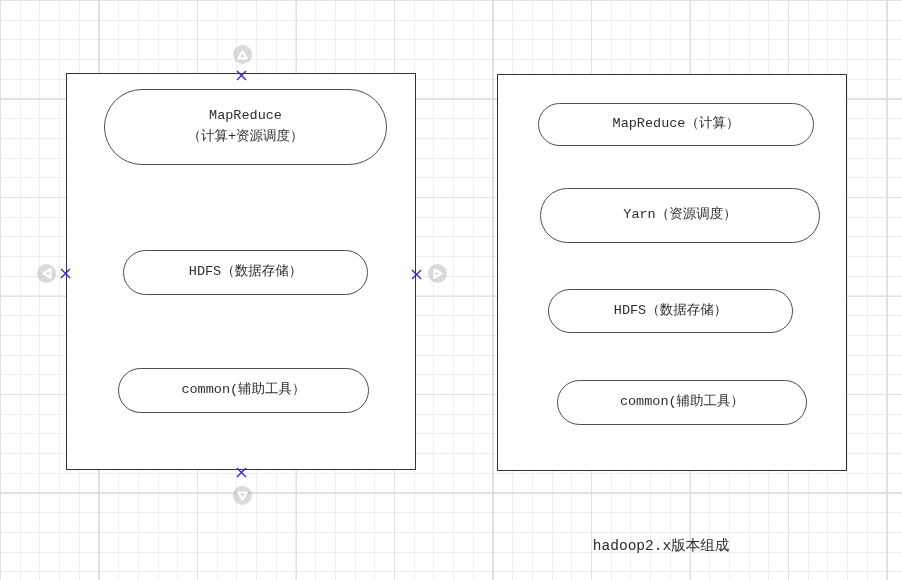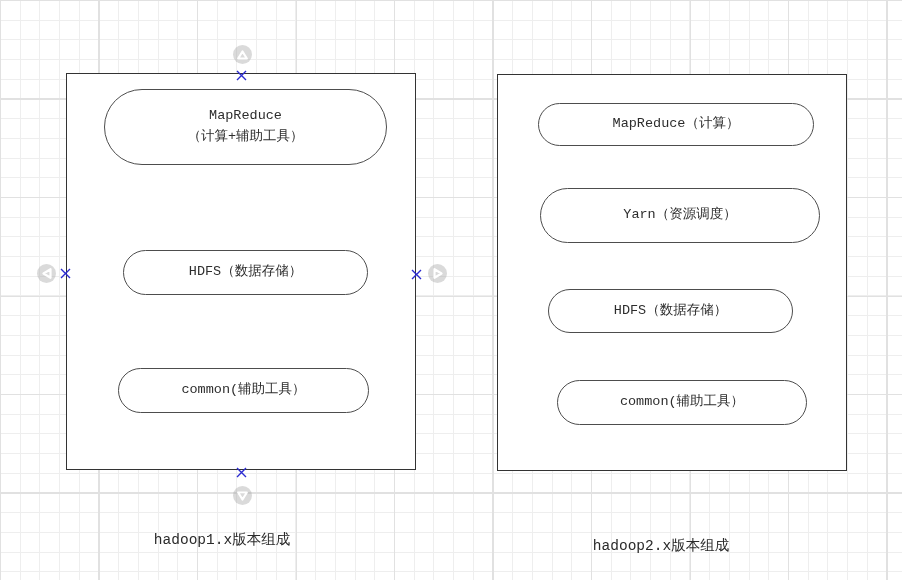--- a/index.html
+++ b/index.html
@@ -60,32 +60,31 @@
 </style>
 </head>
 <body>
 
 <div class="stage">
 
   <div class="container-box" style="left:66px;top:73px;width:350px;height:397px;"></div>
 
   <div class="node" style="left:104px;top:89px;width:283px;height:76px;">
     <span class="nline">MapReduce</span>
-    <span class="nline">（计算+辅助工具）</span>
+    <span class="nline">（计算+资源调度）</span>
   </div>
 
   <div class="node" style="left:123px;top:250px;width:245px;height:45px;">
     <span class="nline">HDFS（数据存储）</span>
   </div>
 
   <div class="node" style="left:118px;top:368px;width:251px;height:45px;">
     <span class="nline">common(辅助工具）</span>
   </div>
 
-  <div class="group-label" style="left:122px;top:530px;">hadoop1.x版本组成</div>
 
   <div class="container-box" style="left:497px;top:74px;width:350px;height:397px;"></div>
 
   <div class="node" style="left:538px;top:103px;width:276px;height:43px;">
     <span class="nline">MapReduce（计算）</span>
   </div>
 
   <div class="node" style="left:540px;top:188px;width:280px;height:55px;">
     <span class="nline">Yarn（资源调度）</span>
   </div>

